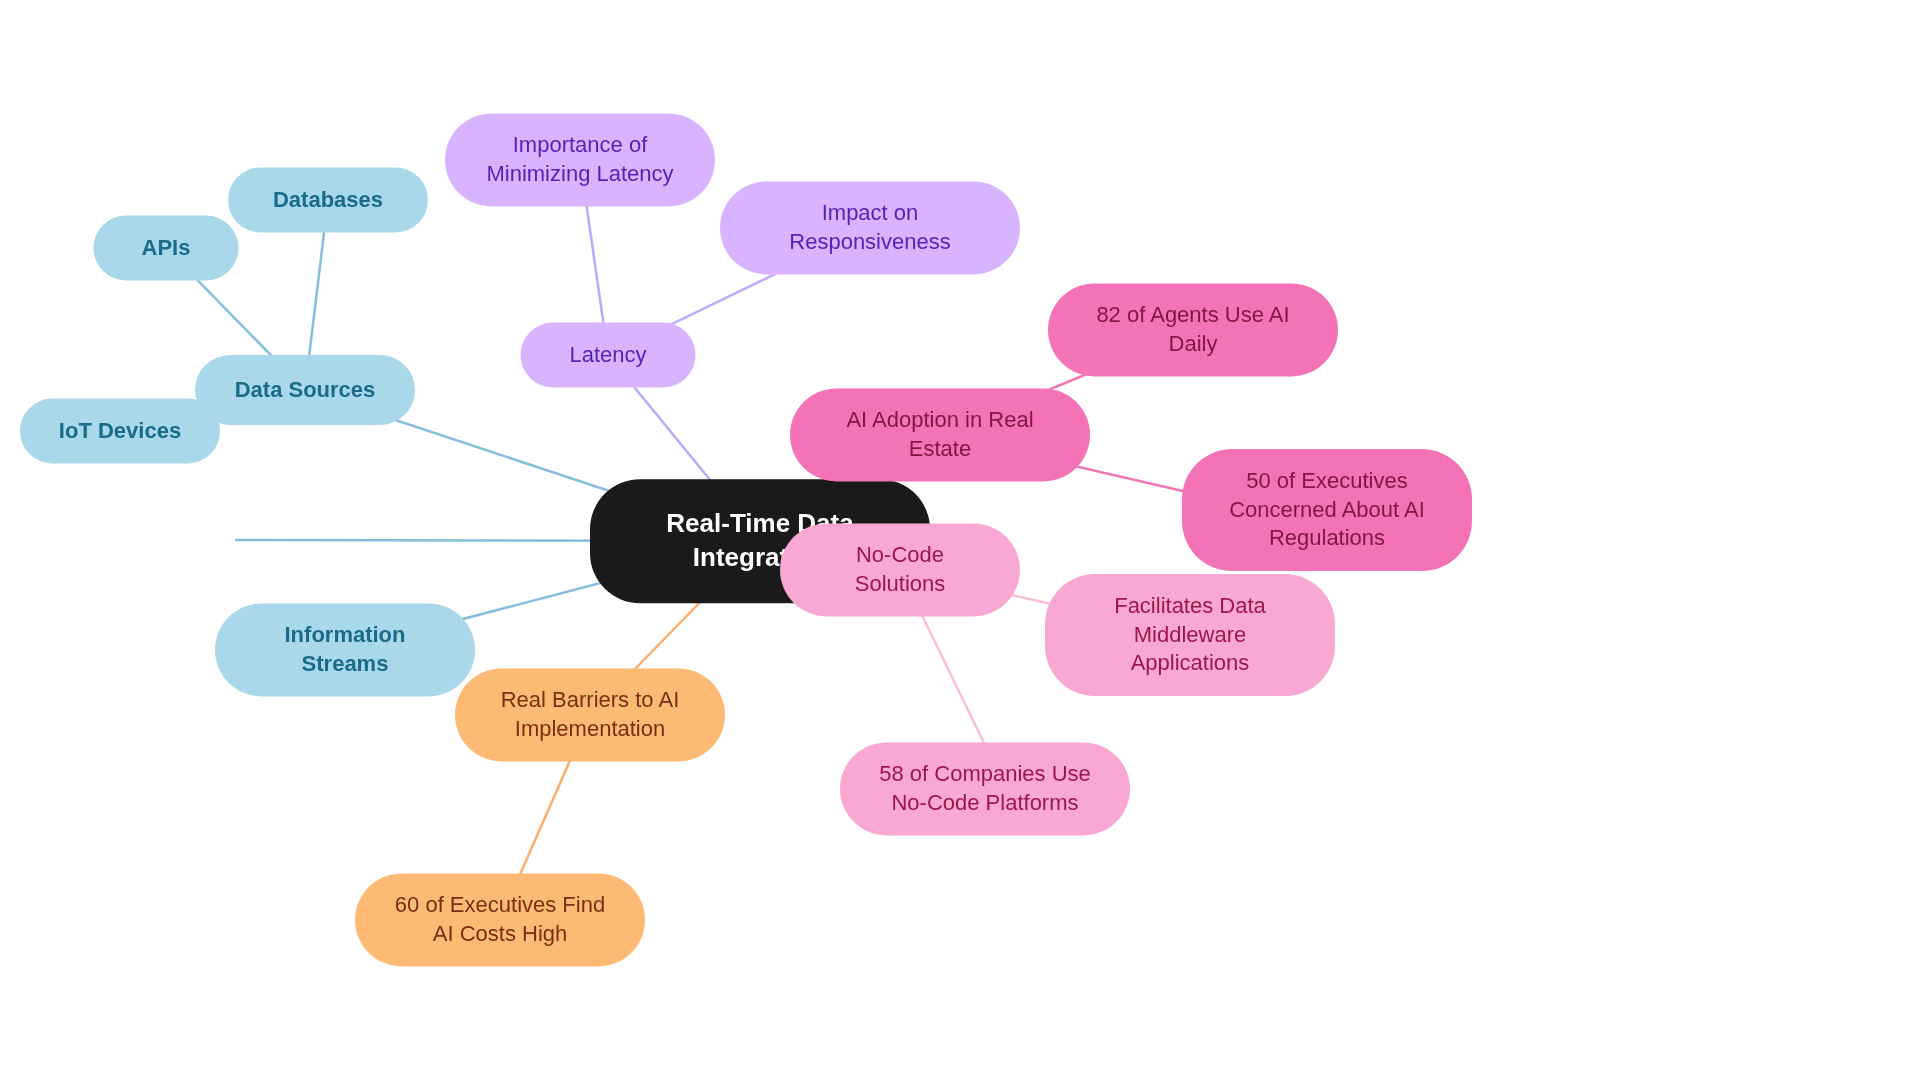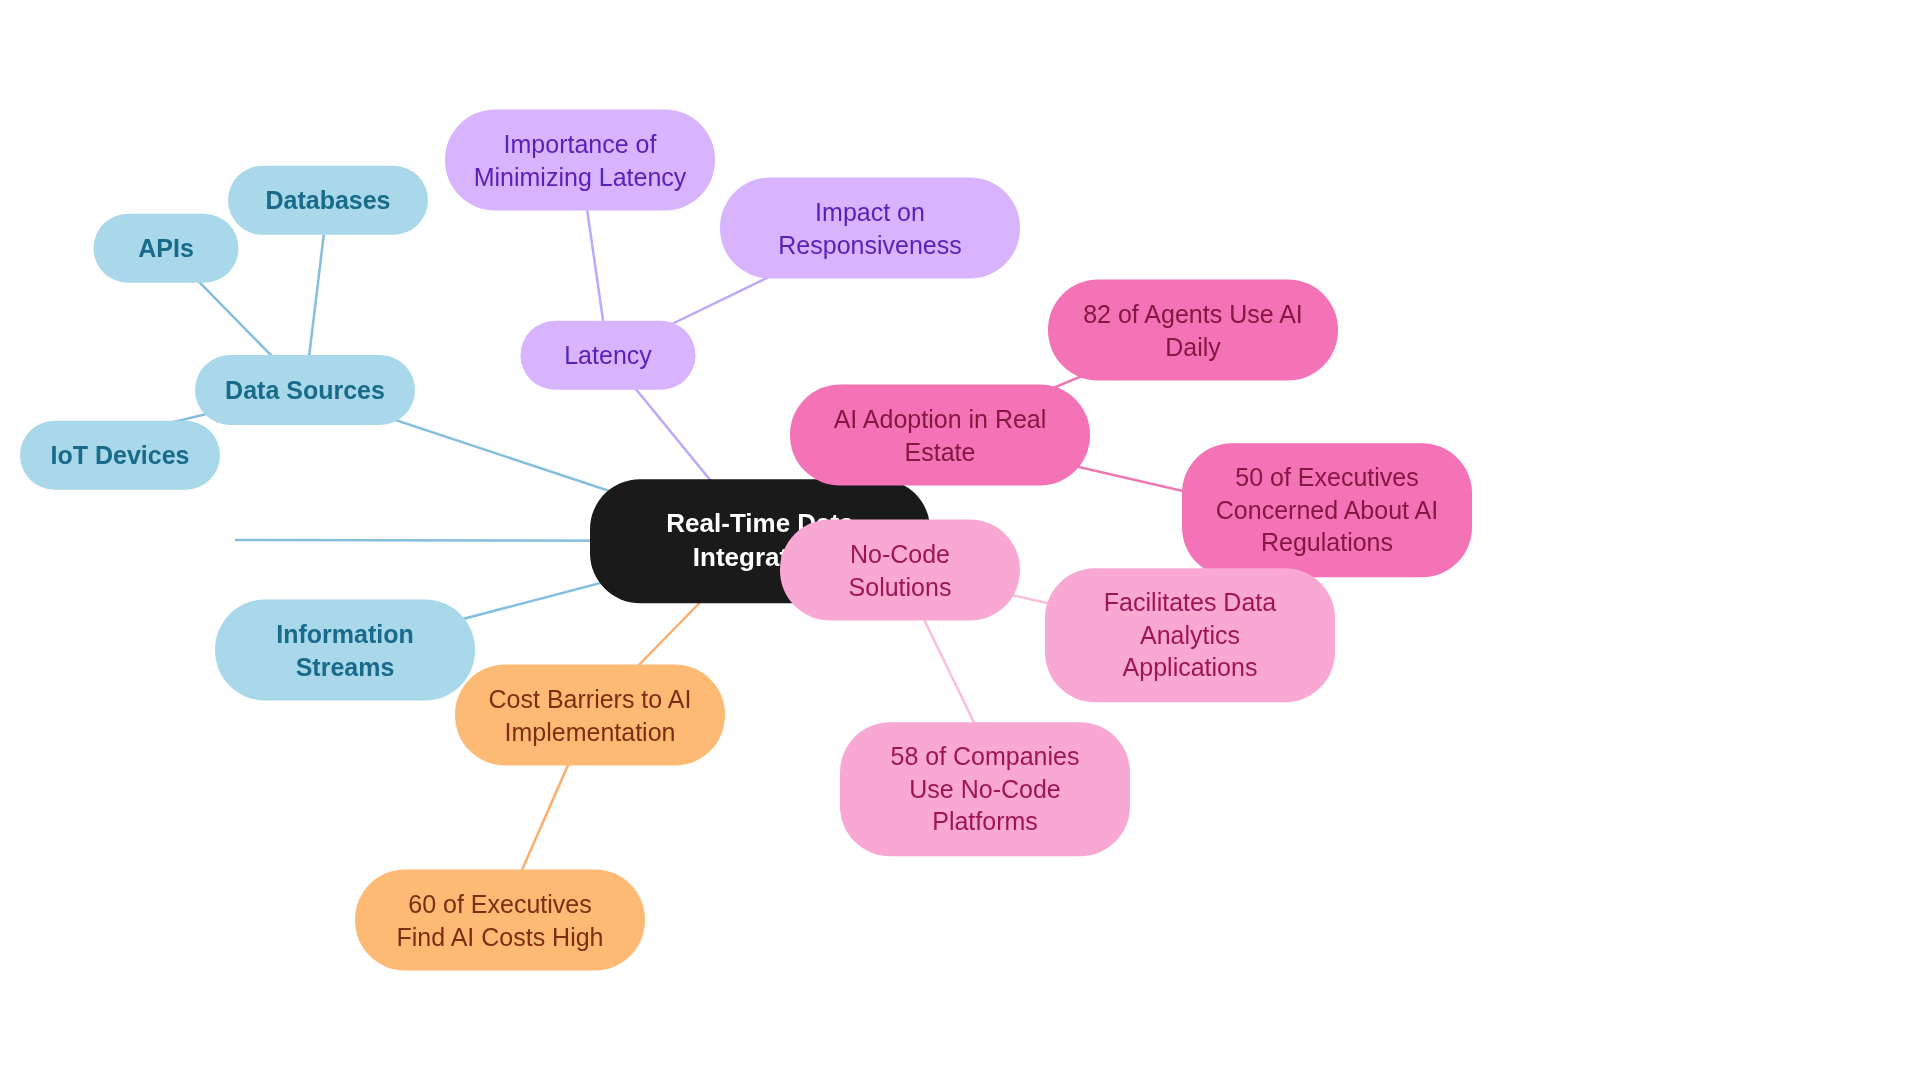--- a/index.html
+++ b/index.html
@@ -17,21 +17,21 @@
       width: 1920px;
       height: 1083px;
     }
     .node {
       position: absolute;
       border-radius: 50px;
       display: flex;
       align-items: center;
       justify-content: center;
       text-align: center;
-      font-size: 25px;
+      font-size: 22px;
       font-weight: 500;
       padding: 18px 28px;
       line-height: 1.3;
       transform: translate(-50%, -50%);
       cursor: default;
     }
     .node-center {
       background: #1a1a1a;
       color: #ffffff;
       font-size: 26px;
@@ -100,21 +100,21 @@
     </div>
     <div class="node node-blue" style="width: 200px; min-height: 65px; left: 328px; top: 200px;">
       <span>Databases</span>
     </div>
     <div class="node node-blue" style="width: 145px; min-height: 65px; left: 166px; top: 248px;">
       <span>APIs</span>
     </div>
     <div class="node node-blue" style="width: 220px; min-height: 70px; left: 305px; top: 390px;">
       <span>Data Sources</span>
     </div>
-    <div class="node node-blue" style="width: 200px; min-height: 65px; left: 120px; top: 455px;">
+    <div class="node node-blue" style="width: 200px; min-height: 65px; left: 120px; top: 431px;">
       <span>IoT Devices</span>
     </div>
     <div class="node node-blue" style="width: 260px; min-height: 70px; left: 345px; top: 650px;">
       <span>Information Streams</span>
     </div>
     <div class="node node-purple-light" style="width: 175px; min-height: 65px; left: 608px; top: 355px; text-align: right;">
       <span>Latency</span>
     </div>
     <div class="node node-purple-light" style="width: 270px; min-height: 90px; left: 580px; top: 160px;">
       <span>Importance of Minimizing Latency</span>
@@ -128,24 +128,24 @@
     <div class="node node-pink-medium" style="width: 290px; min-height: 65px; left: 1193px; top: 330px;">
       <span>82 of Agents Use AI Daily</span>
     </div>
     <div class="node node-pink-medium" style="width: 290px; min-height: 100px; left: 1327px; top: 510px;">
       <span>50 of Executives Concerned About AI Regulations</span>
     </div>
     <div class="node node-pink-light" style="width: 240px; min-height: 65px; left: 900px; top: 570px;">
       <span>No-Code Solutions</span>
     </div>
     <div class="node node-pink-light" style="width: 290px; min-height: 90px; left: 1190px; top: 635px;">
-      <span>Facilitates Data Analytics Applications</span>
+      <span>Facilitates Data Middleware Applications</span>
     </div>
     <div class="node node-pink-light" style="width: 290px; min-height: 90px; left: 985px; top: 745px; margin-top: 44px;">
       <span>58 of Companies Use No-Code Platforms</span>
     </div>
     <div class="node node-orange" style="width: 270px; min-height: 90px; left: 590px; top: 715px;">
-      <span>Cost Barriers to AI Implementation</span>
+      <span>Real Barriers to AI Implementation</span>
     </div>
     <div class="node node-orange" style="width: 290px; min-height: 90px; left: 500px; top: 920px;">
       <span>60 of Executives Find AI Costs High</span>
     </div>
   </div>
 
 </body></html>

